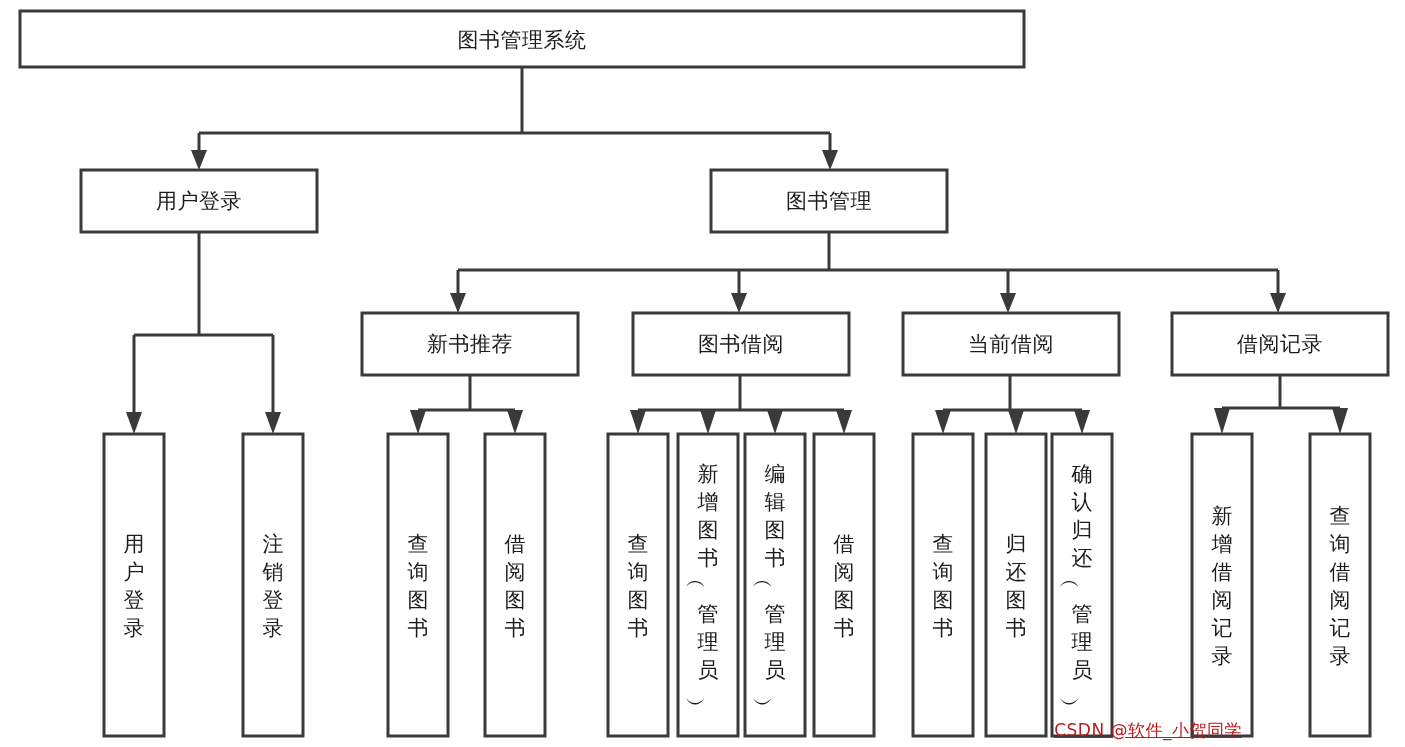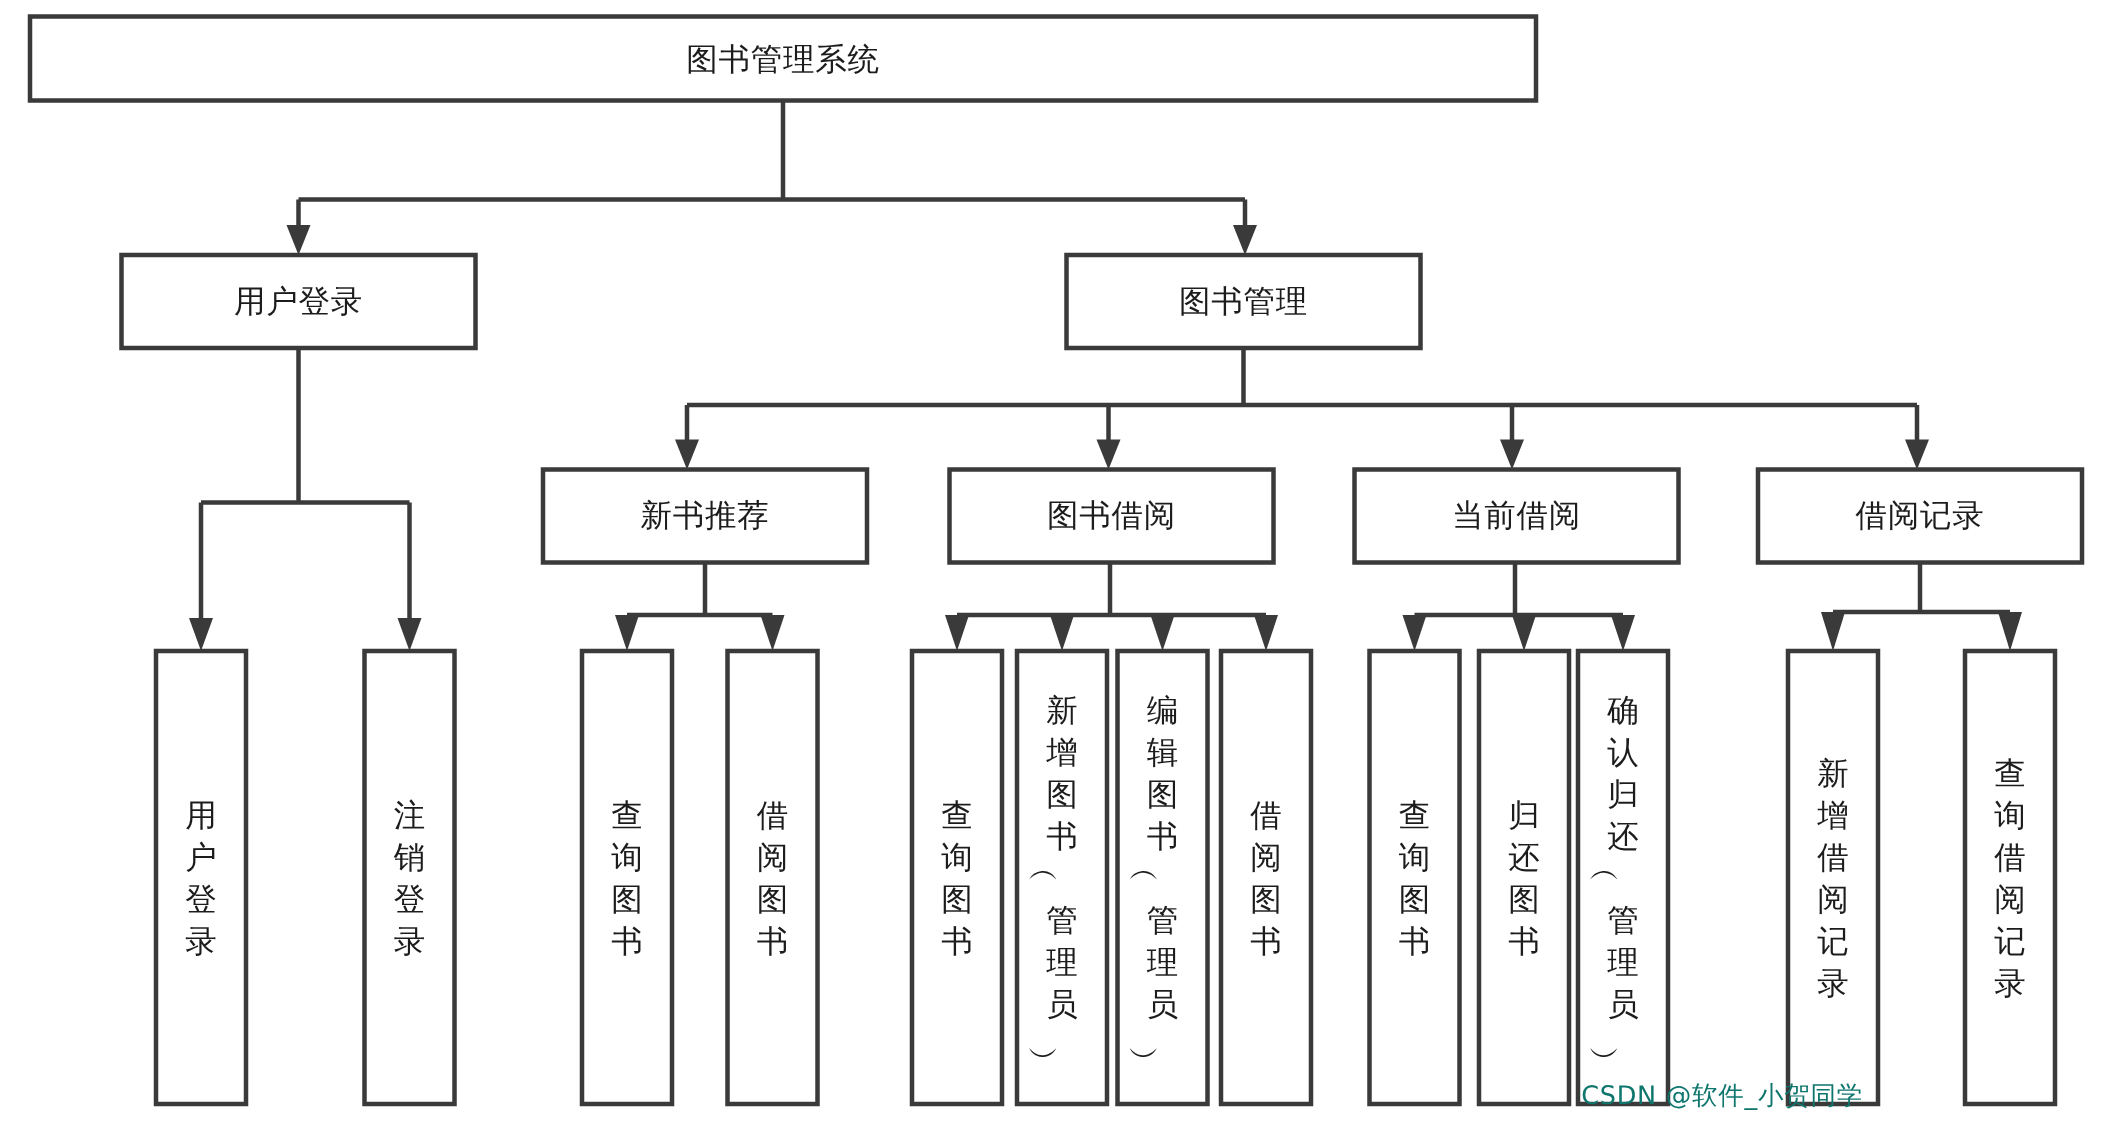--- a/index.html
+++ b/index.html
@@ -57,24 +57,25 @@
     fill: #1c1c1c;
     text-anchor: middle;
     letter-spacing: 0px;
   }
   .watermark-text {
     position: absolute;
     right: 8px;
     bottom: 5px;
     font-family: "DejaVu Sans", "Liberation Sans", sans-serif;
     font-size: 17px;
-    color: #0f766e;
+    color: #b91c1c;
     white-space: nowrap;
     user-select: none;
     letter-spacing: 0.5px;
+    text-decoration: underline;
   }
 </style>
 </head>
 <body>
 
 <div id="diagram-root">
 
   <svg id="tree-svg" viewBox="0 0 1405 747">
 
     <g>

